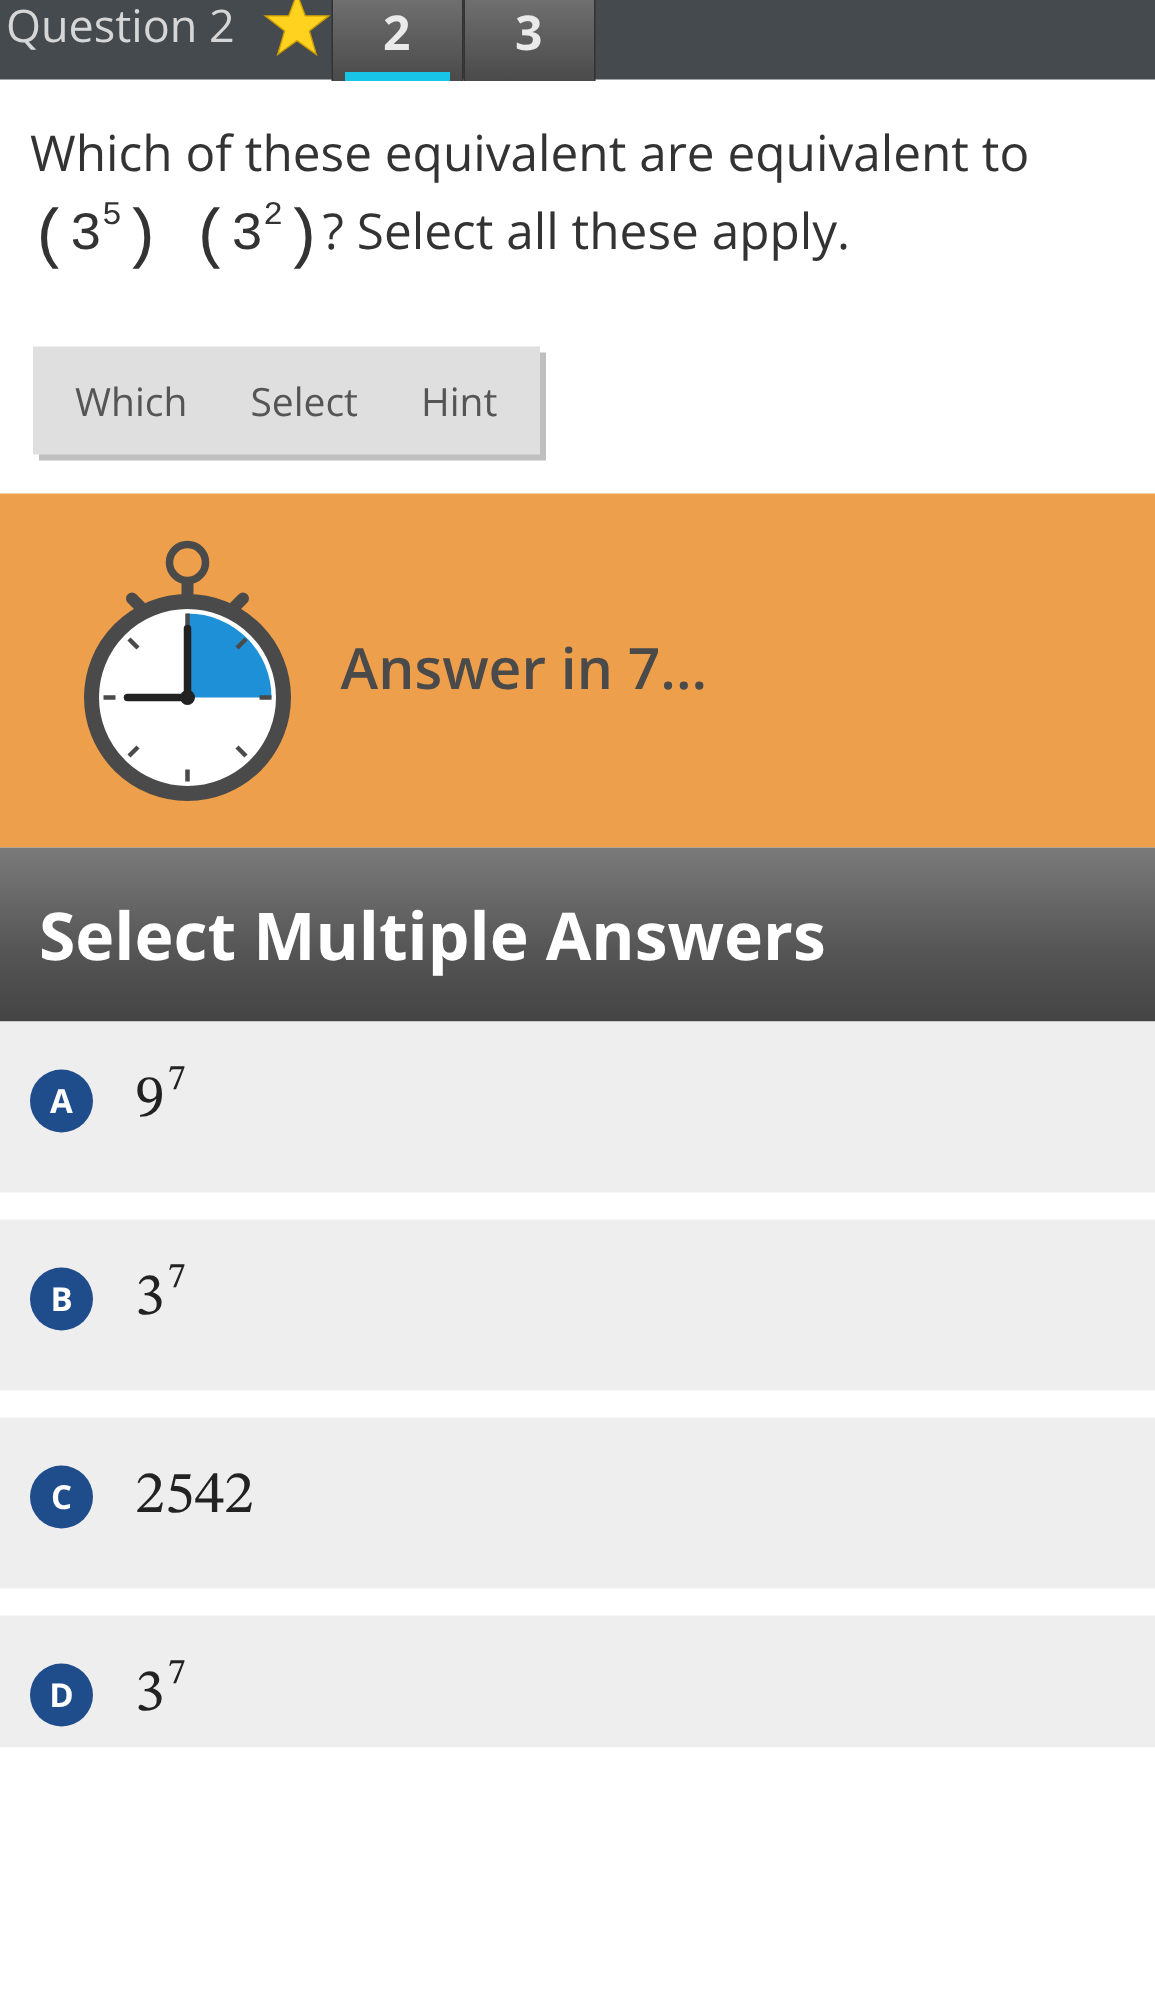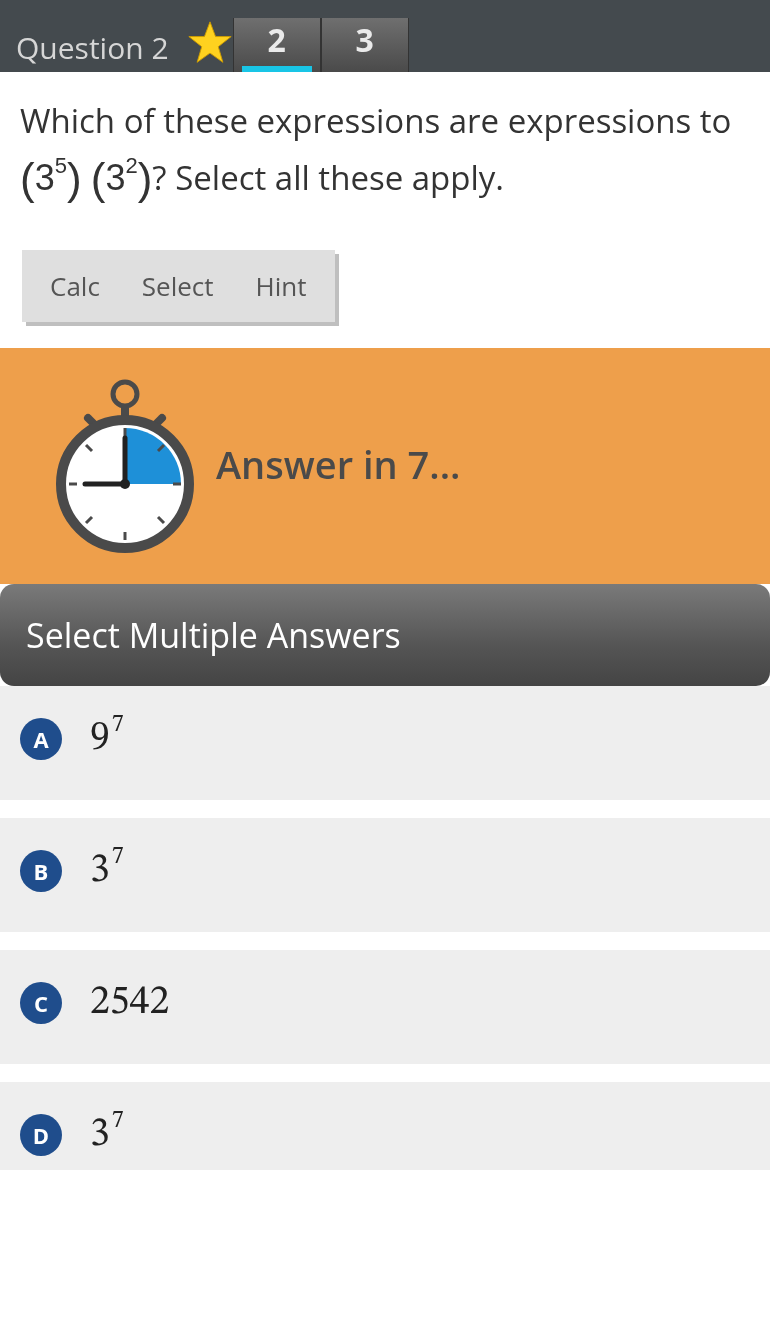--- a/index.html
+++ b/index.html
@@ -5,24 +5,24 @@
   * { box-sizing: border-box; margin: 0; padding: 0; }
   body {
     font-family: "Segoe UI", "Open Sans", Arial, sans-serif;
     width: 770px;
     background: #fff;
     color: #333;
   }
   
   .header-bar {
     background: #444a4e;
-    height: 72px;
-    display: flex;
-    align-items: flex-end;
-    padding-left: 16px;
+    height: 53px;
+    display: flex;
+    align-items: flex-start;
+    padding-left: 4px;
     color: #d6d6d6;
     font-size: 30px;
   }
   .header-bar .qlabel { margin-right: 24px; position: relative; top:-4px;}
   .star {
     width: 46px; height: 46px; position: relative; top:-6px; margin-left: -6px;
   }
   .tab-group { display: flex; height: 54px; align-items: stretch; margin-left: 0px; }
   .tab {
     width: 88px;
@@ -38,21 +38,21 @@
     content:""; position:absolute; left:8px; right:8px; bottom:0; height:6px;
     background:#19c5e6;
   }
   
   .question-block {
     padding: 26px 20px 14px 20px;
     font-size: 33px;
     color: #333;
     line-height: 1.4;
   }
-  .mathexpr { font-family: Liberation Sans, sans-serif; }
+  .mathexpr { font-family: Liberation Mono, monospace; }
   .paren { font-size: 44px; position: relative; top: 4px; }
   .base { font-size: 36px; position: relative; top: 0px; }
   sup.small { font-size: 22px; position: relative; top: -5px; }
   
   .tool-row { margin: 30px 0 26px 22px; display: inline-flex; }
   .tool-row-inner {
     display: flex;
     background: #dfdfdf;
     box-shadow: 4px 4px 0 #bfbfbf;
     padding: 18px 28px;
@@ -60,34 +60,33 @@
     font-size: 26px;
     color: #555;
   }
   .tool-btn { cursor: pointer; }
   
   .timer-panel {
     background: #ee9f4b;
     display: flex;
     align-items: center;
     padding: 26px 24px 30px 50px;
-    gap: 16px;
+    gap: 27px;
   }
   .timer-text {
     font-size: 38px; font-weight: 600; color: #4a4a4a;
   }
   .stopwatch { width: 150px; height: 180px; }
   
   .instruction-bar {
     background: linear-gradient(#7a7a7a 0%, #555 60%, #444 100%);
     color: #fff;
-    font-size: 34px;
-    font-weight: 400;
+    font-size: 44px;
+    font-weight: 700;
     padding: 28px 26px;
-    border-radius: 14px;
   }
   
   .answers { }
   .answer {
     background: #eeeeee;
     padding: 28px 20px 36px 20px;
     margin-bottom: 18px;
     display: flex;
     align-items: center;
     gap: 28px;
@@ -128,30 +127,30 @@
       <span class="tabnum">2</span>
     </div>
     <div class="tab">
       <span class="tabnum">3</span>
     </div>
   </div>
 </div>
 
 
 <div class="question-block">
-  <span>Which of these expressions are expressions to </span>
+  <span>Which of these equivalent are equivalent to </span>
   <span class="mathexpr">
     <span class="paren">(</span><span class="base">3</span><sup class="small">5</sup><span class="paren">)</span>
     <span class="paren">(</span><span class="base">3</span><sup class="small">2</sup><span class="paren">)</span></span><span>? Select all these apply.</span>
 </div>
 
 
 <div class="tool-row">
   <div class="tool-row-inner">
-    <span class="tool-btn">Calc</span>
+    <span class="tool-btn">Which</span>
     <span class="tool-btn">Select</span>
     <span class="tool-btn">Hint</span>
   </div>
 </div>
 
 
 <div class="timer-panel">
   <span class="stopwatch">
     <svg viewBox="0 0 150 180" width="150" height="180">
       <circle cx="75" cy="20" r="12" fill="none" stroke="#4a4a4a" stroke-width="5"></circle>

